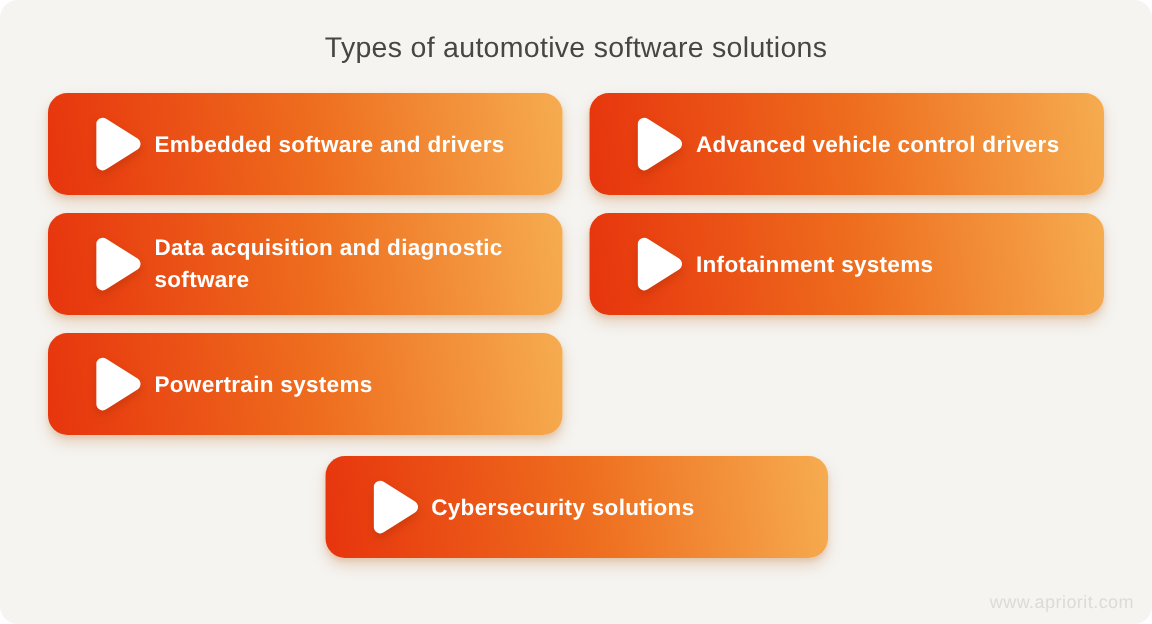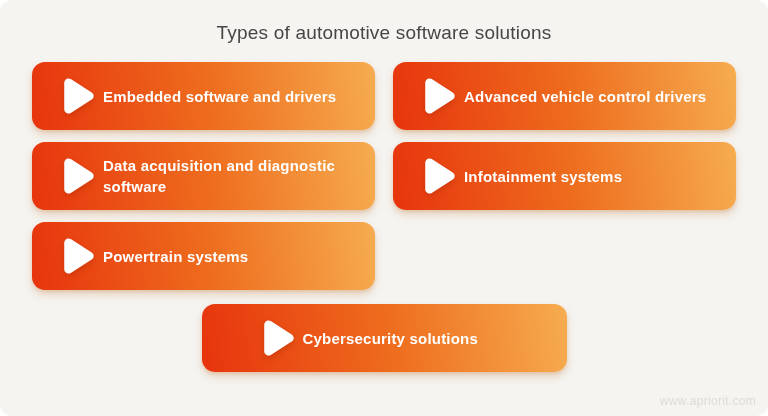--- a/index.html
+++ b/index.html
@@ -42,21 +42,20 @@
     align-items: center;
     box-shadow: 0 5px 9px rgba(196,125,66,0.28), 0 2px 3px rgba(196,125,66,0.18);
   }
   .bottom-row {
     display: flex;
     justify-content: center;
     margin-top: 14px;
   }
   .bottom-row .card {
     width: 335px;
-    padding-left: 30px;
   }
   .play {
     flex: 0 0 auto;
     width: 38px;
     height: 42px;
     margin-left: 27px;
     margin-right: 6px;
     filter: drop-shadow(0 3px 3px rgba(160,40,0,0.35));
   }
   .card-label {

